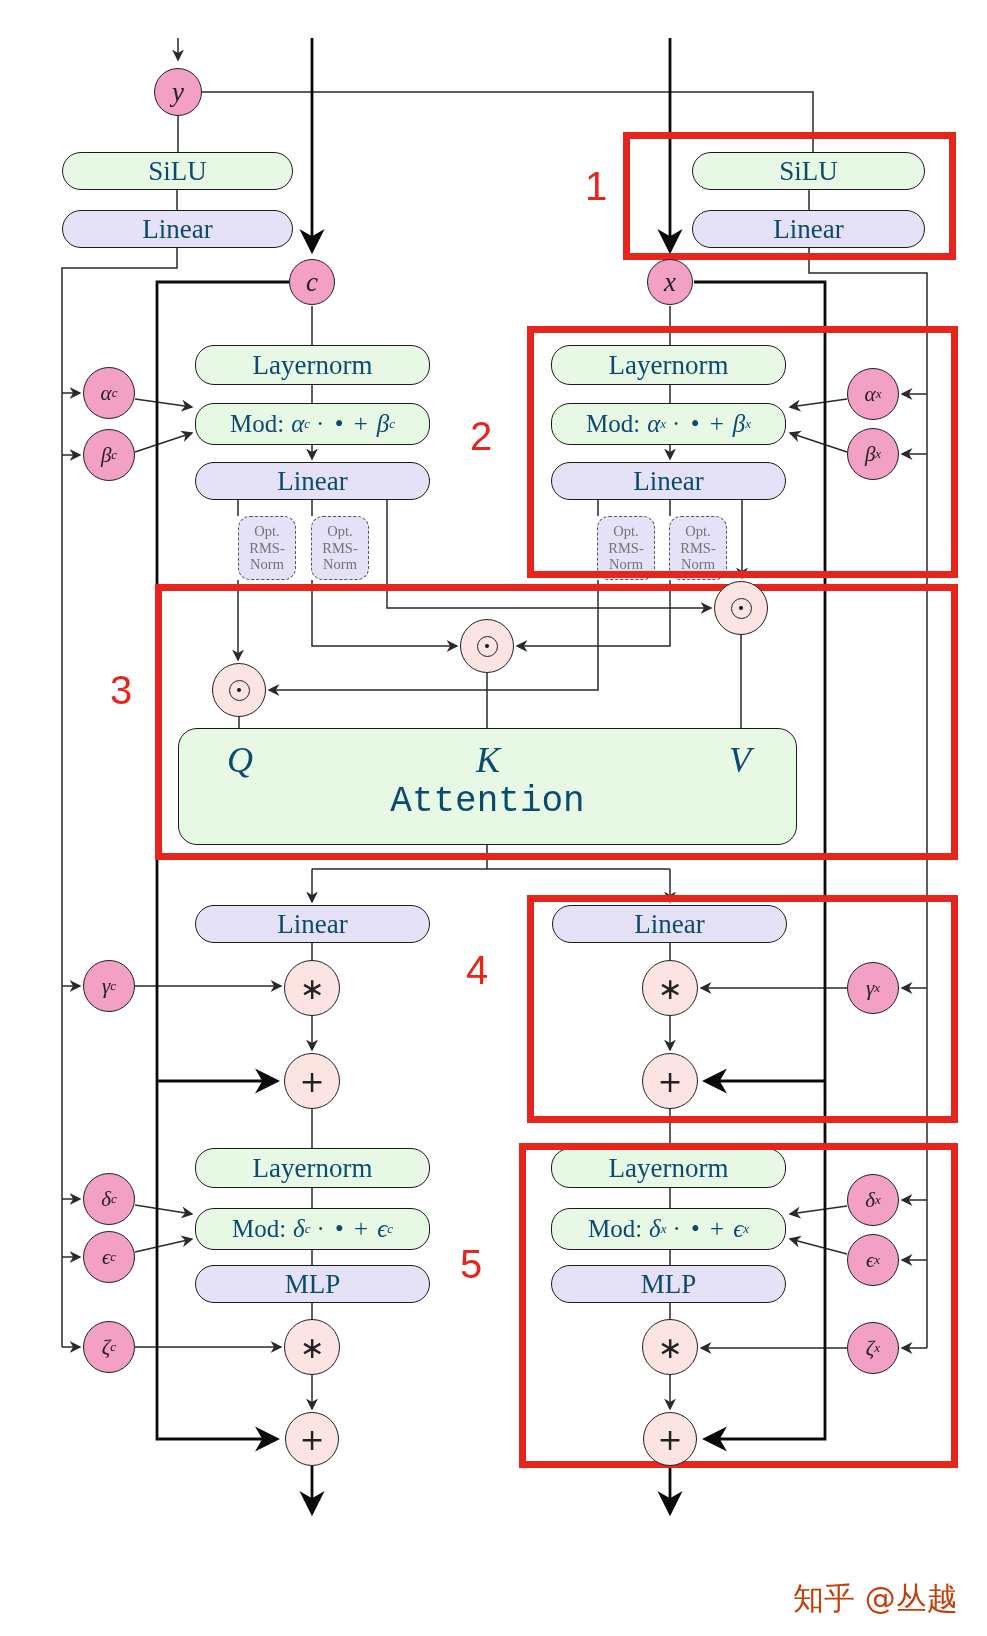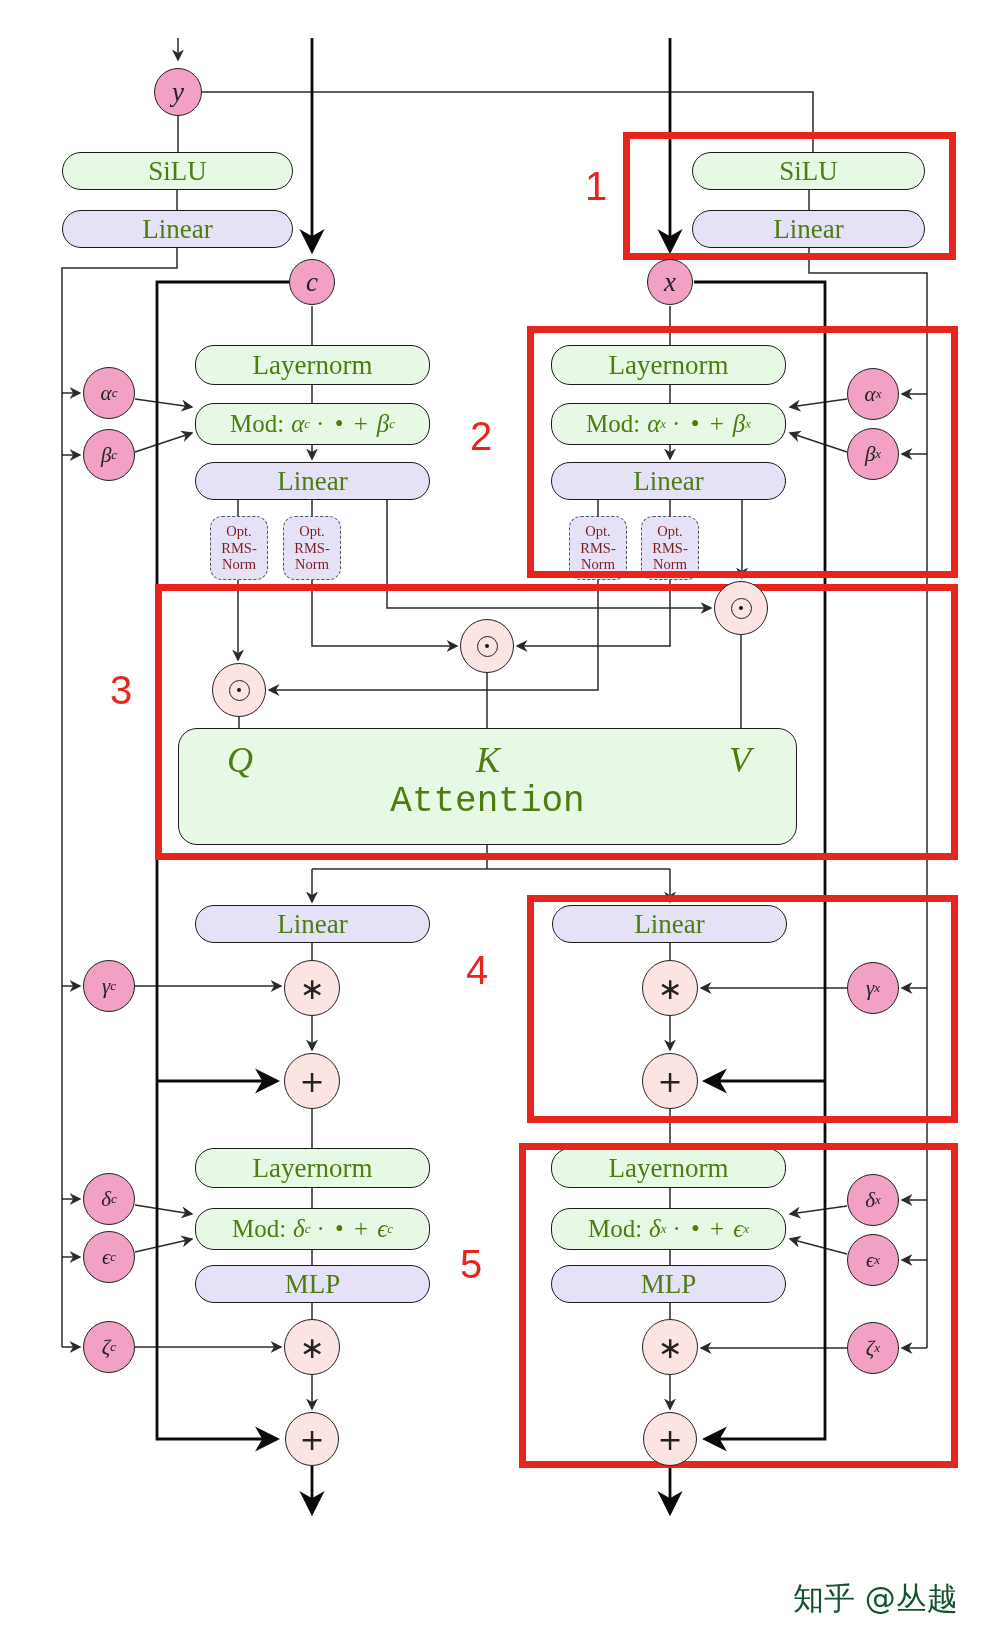--- a/index.html
+++ b/index.html
@@ -1,26 +1,26 @@
 <!DOCTYPE html>
 <html><head>
 <meta charset="utf-8">
 <style>
   html,body{margin:0;padding:0;background:#ffffff;}
   #canvas{position:relative;width:987px;height:1636px;background:#fff;overflow:hidden;
           font-family:"Liberation Serif", serif;}
   #wires{position:absolute;left:0;top:0;z-index:1;}
   .box{position:absolute;z-index:2;display:flex;align-items:center;justify-content:center;
-       border:1.6px solid #1b1b1b;border-radius:19px;font-size:27px;color:#4d7c0f;
+       border:1.6px solid #1b1b1b;border-radius:19px;font-size:27px;color:#0c4a6e;
        box-sizing:border-box;white-space:nowrap;}
   .green{background:#e7f9e4;}
   .purple{background:#e5e2f8;}
   .rms{position:absolute;z-index:2;border:1.8px dashed #555;border-radius:12px;background:#e5e2f8;
        display:flex;flex-direction:column;align-items:center;justify-content:center;
-       font-size:14.5px;line-height:1.17;color:#7f1d1d;box-sizing:border-box;text-align:center;}
+       font-size:14.5px;line-height:1.17;color:#737373;box-sizing:border-box;text-align:center;margin-left:28px;}
   .scircle{position:absolute;z-index:6;border:1.6px solid #222;border-radius:50%;
        background:#f2a0c3;display:flex;align-items:center;justify-content:center;
        font-size:27px;font-style:italic;color:#222;box-sizing:border-box;}
   .pcircle{position:absolute;z-index:2;border:1.5px solid #222;border-radius:50%;
        background:#f2a0c3;display:flex;align-items:center;justify-content:center;
        font-size:21px;color:#222;box-sizing:border-box;}
   .pcircle i{font-style:italic;}
   .pcircle sub,.mod sub{font-size:13px;font-style:italic;}
   .opcircle{position:absolute;z-index:6;border:1.5px solid #222;border-radius:50%;
        background:#fce4e2;display:flex;align-items:center;justify-content:center;
@@ -35,21 +35,21 @@
   .redbox{position:absolute;z-index:3;border:7px solid #e8251c;box-sizing:border-box;
        pointer-events:none;}
   .redlabel{position:absolute;z-index:6;color:#e8251c;font-size:40px;
        font-family:"Liberation Sans", sans-serif;}
   #attention{flex-direction:column;justify-content:flex-start;}
   .qkv{position:absolute;top:10px;font-size:36px;font-style:italic;}
   #attn-label{position:absolute;top:52px;width:100%;text-align:center;font-size:36px;font-family:Liberation Mono, monospace;}
   #caption{position:absolute;z-index:2;left:165px;top:1548px;width:530px;text-align:center;
        font-size:45px;color:#111;}
   #caption i{font-style:italic;}
-  #watermark{position:absolute;z-index:2;left:793px;top:1578px;font-size:31px;color:#14532d;
+  #watermark{position:absolute;z-index:2;left:793px;top:1578px;font-size:31px;color:#c2410c;
        text-shadow:1px 1px 0 #ffffff,-1px -1px 0 rgba(255,255,255,.85);
        font-family:"DejaVu Sans", sans-serif;white-space:nowrap;}
 </style>
 </head>
 <body>
 
 <div id="canvas">
 
   <svg id="wires" width="987" height="1636" viewBox="0 0 987 1636">
     <defs>

